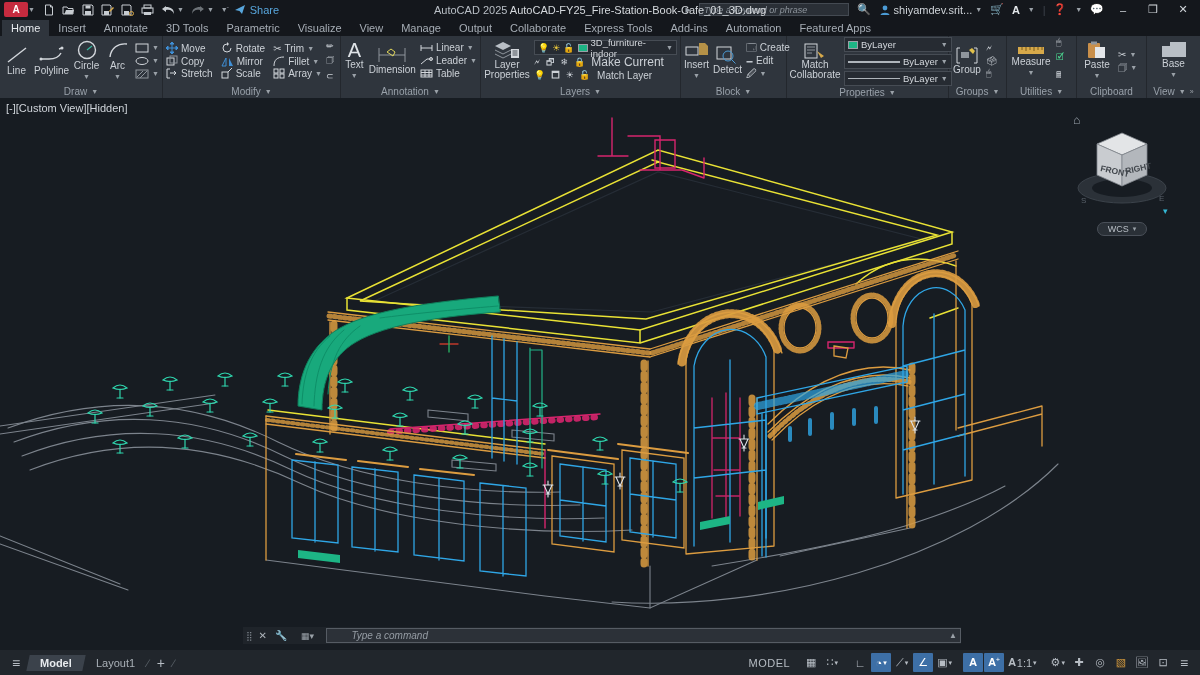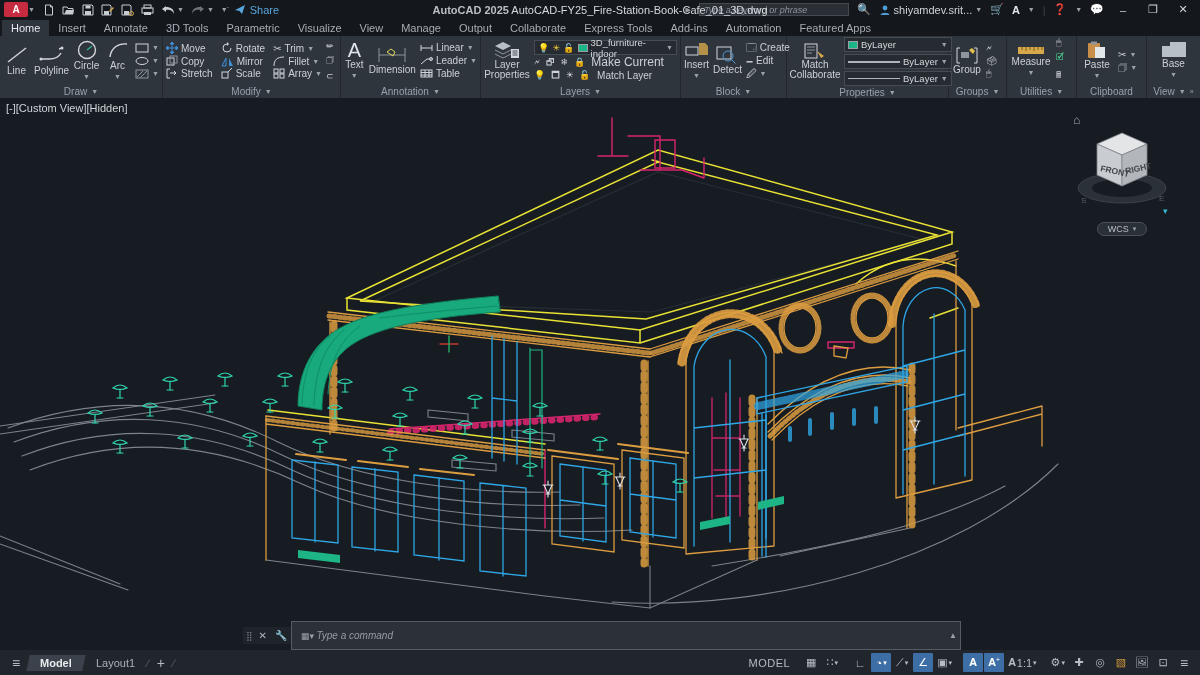--- a/index.html
+++ b/index.html
@@ -7,21 +7,21 @@
     font-family:"Liberation Sans",sans-serif;-webkit-font-smoothing:antialiased;}
   
   .titlebar{height:19px;background:#14171c;display:flex;align-items:center;color:#c3c8ce;font-size:11px;position:relative;}
   .acad-logo{width:24px;height:15px;margin-left:4px;background:#c62b3f;color:#fff;font-weight:bold;font-size:10px;
     display:flex;align-items:center;justify-content:center;border-radius:2px;}
   .qat{display:flex;align-items:center;gap:7px;margin-left:8px;}
   .qat svg{display:block;}
   .caret{font-size:7px;color:#9aa1a8;}
   .share{color:#58a6dc;display:flex;gap:4px;align-items:center;margin-left:6px;}
   .tb-center{position:absolute;left:0;right:0;text-align:center;pointer-events:none;}
-  .tb-center b{font-weight:bold;color:#b9bfc6;}
+  .tb-center b{font-weight:normal;color:#b9bfc6;}
   .tb-center span{color:#d6dade;}
   .tb-right{margin-left:auto;display:flex;align-items:center;gap:8px;padding-right:6px;}
   .searchbox{width:150px;height:13px;background:#2a2f36;border:1px solid #444a52;color:#8d949c;
     font-style:italic;font-size:9px;padding:0 4px;}
   .searchbox::placeholder{color:#8d949c;}
   .winbtn{width:22px;text-align:center;color:#cfd4d9;font-size:11px;}
   .user{display:flex;align-items:center;gap:3px;color:#cfd4d9;}
   
   .ribbontabs{height:17px;background:#14171c;display:flex;align-items:flex-end;font-size:11px;color:#a6adb5;padding-left:2px;text-align:center;}
   .rtab{padding:2px 9px;cursor:default;}
@@ -47,22 +47,22 @@
   
   .vc{position:absolute;right:18px;top:8px;width:120px;z-index:3;display:flex;flex-direction:column;align-items:center;}
   .wcs{margin-top:4px;background:#2a3037;border:1px solid #4a5059;border-radius:7px;color:#b9bfc6;
     font-size:9px;padding:1px 10px;display:flex;gap:4px;align-items:center;}
   
   .cmdbar{position:absolute;left:243px;bottom:6px;width:718px;height:17px;display:flex;align-items:center;z-index:3;
     background:rgba(33,38,44,.85);}
   .cmdgrip{color:#7d848c;font-size:9px;padding:0 3px;letter-spacing:-1px;}
   .cmdx{color:#aeb4ba;font-size:10px;padding:0 4px;}
   .cmdtool{color:#aeb4ba;font-size:10px;padding:0 4px;}
-  .cmdinput{flex:1;height:29px;background:#2c3138;border:1px solid #565c64;color:#959ca4;
-    font-style:italic;font-size:10px;padding:0 22px 0 24px;}
+  .cmdinput{flex:1;height:15px;background:#2c3138;border:1px solid #565c64;color:#959ca4;
+    font-style:italic;font-size:10px;padding:0 22px 0 24px;margin-left:35px;}
   .cmdinput::placeholder{color:#959ca4;}
   .cmdicon{position:absolute;left:58px;color:#9aa1a8;font-size:9px;}
   .cmdup{position:absolute;right:4px;color:#9aa1a8;font-size:8px;}
   
   .statusbar{height:25px;background:#21262c;display:flex;align-items:center;font-size:11px;color:#b6bcc3;padding:0 6px;gap:2px;}
   .sb-left{display:flex;align-items:center;gap:2px;}
   .modeltab{background:#3b424b;color:#e8ebee;font-weight:bold;padding:2px 12px;transform:skewX(-12deg);}
   .modeltab span,.layouttab span{display:inline-block;transform:skewX(12deg);}
   .layouttab{padding:2px 10px;color:#a9b0b7;transform:skewX(-12deg);}
   .slash{color:#5b626a;}

